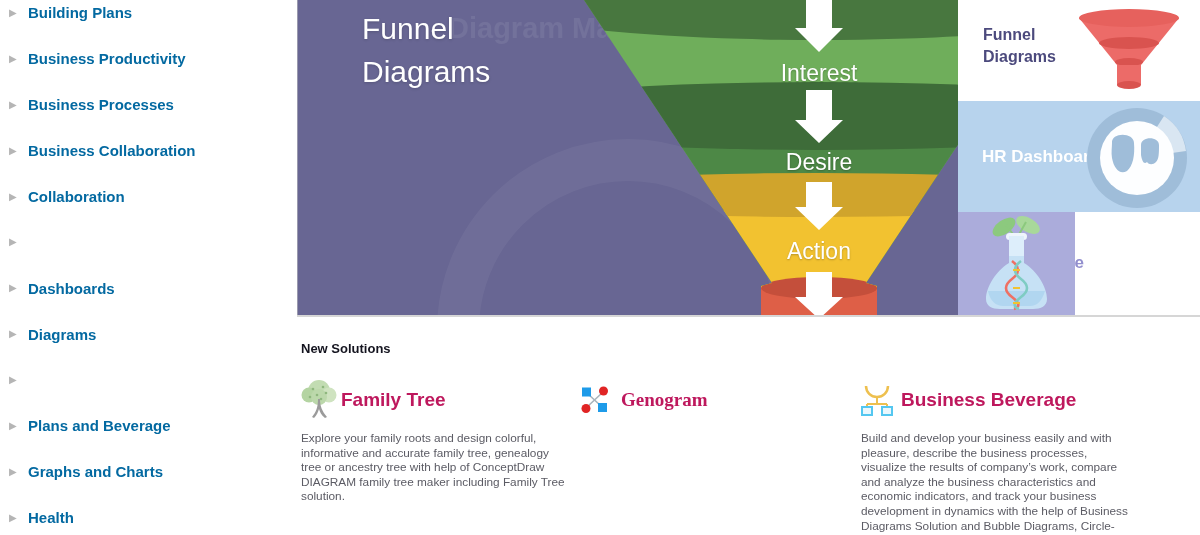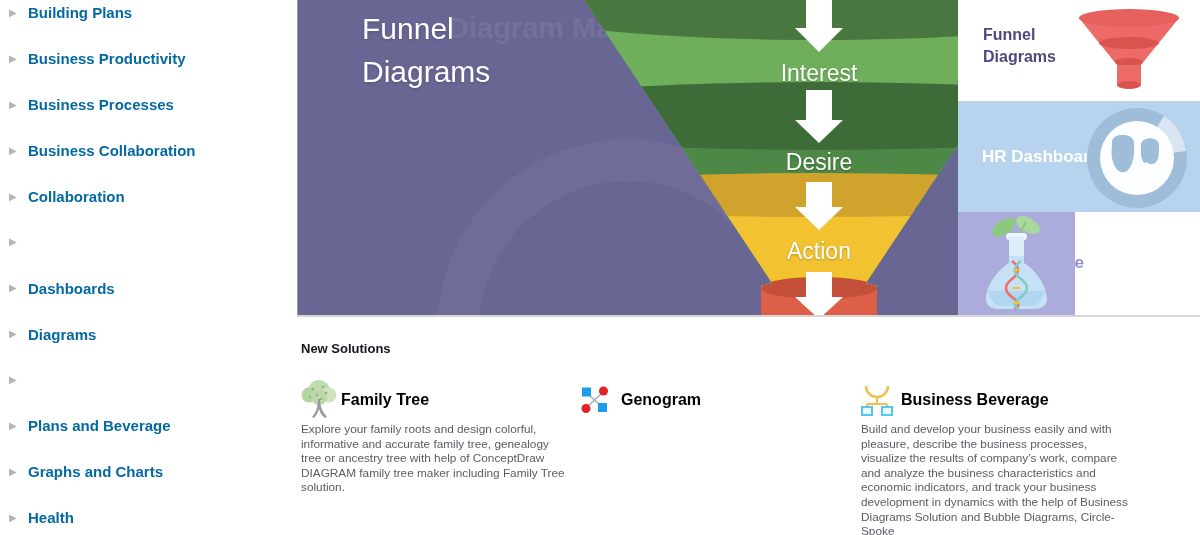--- a/index.html
+++ b/index.html
@@ -38,25 +38,25 @@
   .tile-hr svg { position:absolute; left:124px; top:2px; }
   .tile-bio { height:103px; display:flex;flex-direction:column; }
   .tile-bio .bio-left { position:relative; width:125px; background:#fff; }
   .tile-bio .tile-label { position:absolute; left:25px; top:41px; font-size:17px;
       font-weight:bold; color:#928fce; }
   .tile-bio .bio-right { width:117px; background:#abacdb; position:relative; }
 
   
   .ns-heading { position:absolute; left:301px; top:341px; font-size:13px; font-weight:bold; color:#14141f; }
   .ns-col { position:absolute; top:378px; width:272px; }
-  .ns-col.c1 { left:301px; } .ns-col.c2 { left:581px; } .ns-col.c3 { left:861px; }
+  .ns-col.c1 { left:301px; } .ns-col.c2 { left:581px;font-family:Liberation Serif, serif; } .ns-col.c3 { left:861px; }
   .ns-head { display:flex; align-items:center; height:44px; }
   .ns-icon { width:40px; display:flex; align-items:center; }
-  .ns-title { font-size:16px; font-weight:bold; color:#000000; cursor:pointer; }
-  .ns-desc { font-size:11.8px; line-height:14.6px; color:#5b5b64; width:268px; }
+  .ns-title { font-size:19px; font-weight:bold; color:#be185d; cursor:pointer; }
+  .ns-desc { margin-top:9px; font-size:11.8px; line-height:14.6px; color:#5b5b64; width:268px; }
 </style>
 </head>
 <body>
 
 <div class="app">
 
   <nav class="sidebar">
     <div class="side-list">
       <div class="side-item">
           <span class="tri">▶</span>

